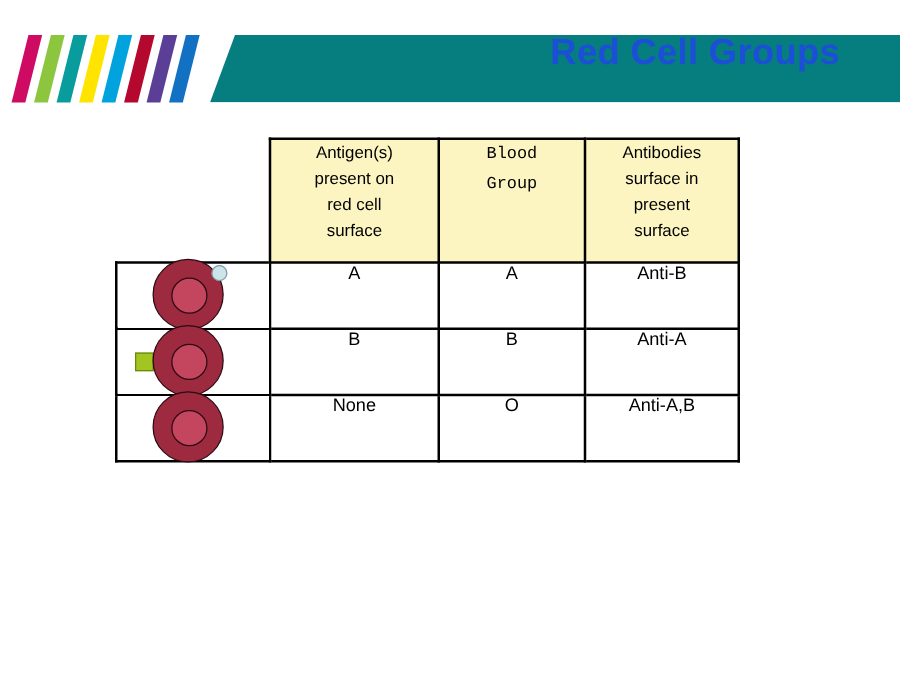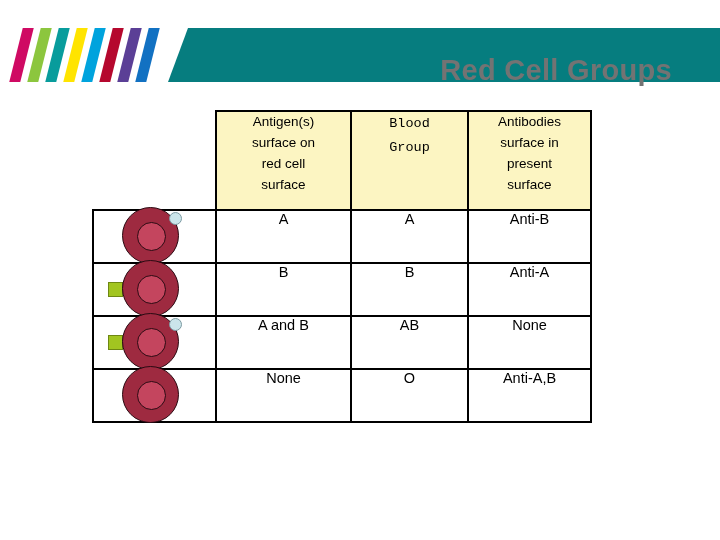--- a/index.html
+++ b/index.html
@@ -42,22 +42,22 @@
   .stripe {
     position: absolute;
     top: 0;
     width: 11px;
     height: 54px;
     transform: skewX(-14deg);
   }
   .title-text {
     position: absolute;
     right: 48px;
-    top: 48px;
-    color: #737373;
+    top: 20px;
+    color: #1d4ed8;
     font-size: 29px;
     font-weight: bold;
     letter-spacing: 0.3px;
     line-height: 44px;
     white-space: nowrap;
     text-align: right;
   }
 
   
   #blood-table {
@@ -190,21 +190,21 @@
     <col class="col-cellimg">
     <col class="col-antigen">
     <col class="col-group">
     <col class="col-anti">
   </colgroup>
   <thead>
     <tr>
       <th class="corner-blank"></th>
       <th class="hdr-antigen">
         <span class="hdr-line">Antigen(s)</span>
-        <span class="hdr-line">surface on</span>
+        <span class="hdr-line">present on</span>
         <span class="hdr-line">red cell</span>
         <span class="hdr-line">surface</span>
       </th>
       <th class="hdr-group">
         <span class="hdr-line">Blood</span>
         <span class="hdr-line">Group</span>
       </th>
       <th class="hdr-anti">
         <span class="hdr-line">Antibodies</span>
         <span class="hdr-line">surface in</span>
@@ -236,34 +236,20 @@
           <div class="rbc-outer">
             <div class="rbc-inner"></div>
           </div>
         </div>
       </td>
       <td>B</td>
       <td>B</td>
       <td>Anti-A</td>
     </tr>
 
-    <tr>
-      <td class="cell-illus">
-        <div class="rbc-wrap">
-          <div class="marker-green"></div>
-          <div class="rbc-outer">
-            <div class="rbc-inner"></div>
-          </div>
-          <div class="marker-blue"></div>
-        </div>
-      </td>
-      <td>A and B</td>
-      <td>AB</td>
-      <td>None</td>
-    </tr>
 
     <tr>
       <td class="cell-illus">
         <div class="rbc-wrap">
           <div class="rbc-outer">
             <div class="rbc-inner"></div>
           </div>
         </div>
       </td>
       <td>None</td>

